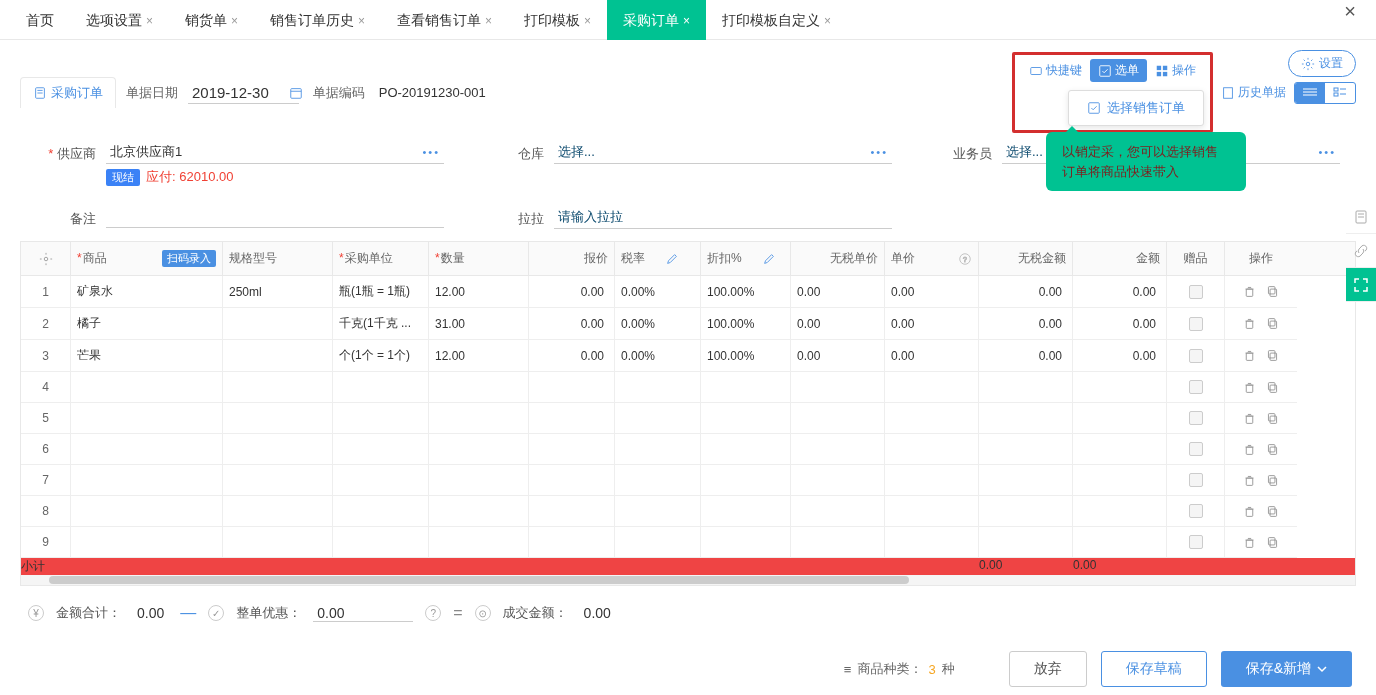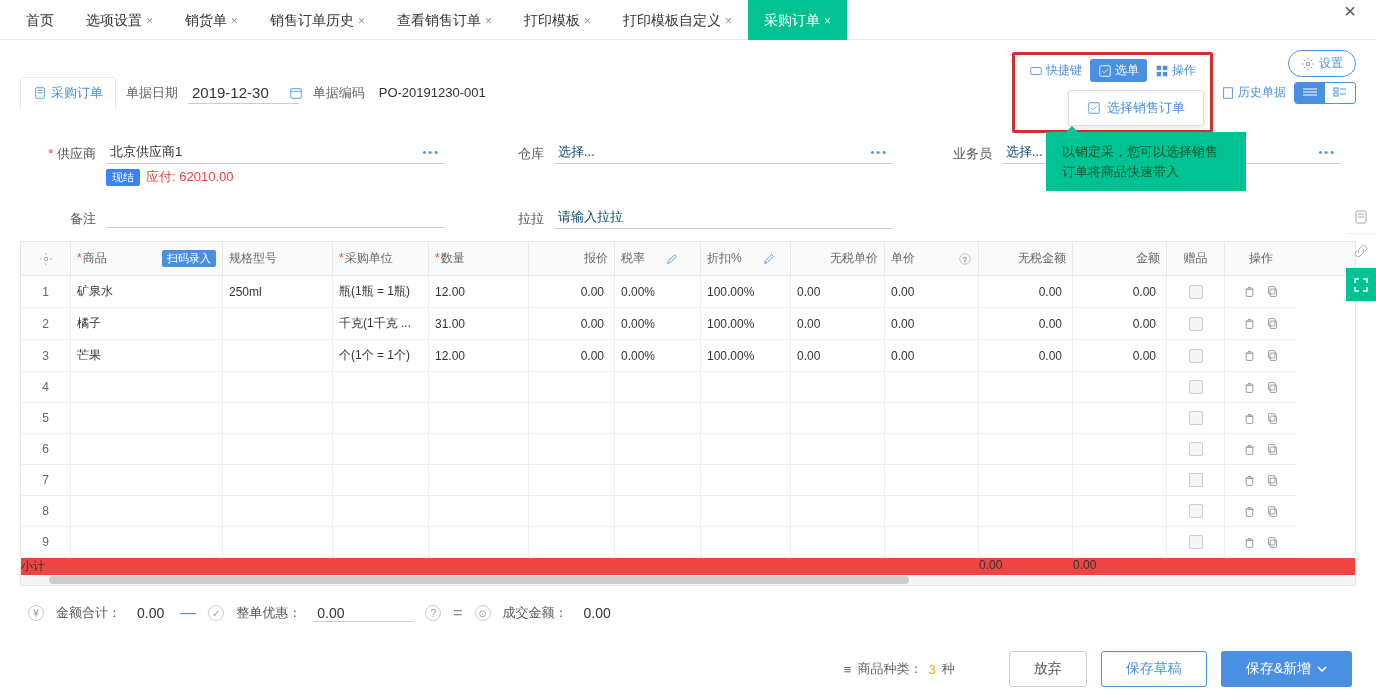--- a/index.html
+++ b/index.html
@@ -33,21 +33,21 @@
 .form-area{padding:0 36px;display:grid;grid-template-columns:1fr 1fr 1fr;gap:20px 40px;font-size:13px;margin-bottom:12px;position:relative}
 .form-field{display:flex;align-items:flex-start;gap:10px}
 .form-field .flabel{width:60px;text-align:right;color:#555;padding-top:4px}
 .form-field .req::before{content:"* ";color:#f04134}
 .form-field .fvalue{flex:1;border-bottom:1px solid #ccc;padding:2px 4px;min-height:22px;display:flex;align-items:center;justify-content:space-between}
 .form-field .fvalue .more{color:#4a90e2;letter-spacing:2px;font-size:11px}
 .placeholder{color:#0c4a6e}
 .status-line{display:flex;align-items:center;gap:6px;margin-top:4px}
 .badge-red{background:#3b82f6;color:#fff;padding:1px 6px;font-size:11px;border-radius:2px}
 .pay-text{color:#f04134;font-size:13px}
-.tip-box{position:absolute;left:1046px;top:132px;background:#00c292;color:#14532d;padding:10px 16px;font-size:13px;border-radius:0;max-width:200px;line-height:1.5}
+.tip-box{position:absolute;left:1046px;top:132px;background:#00c292;color:#7f1d1d;padding:10px 16px;font-size:13px;border-radius:6px;max-width:200px;line-height:1.5}
 .tip-box::before{content:"";position:absolute;top:-6px;left:20px;border:6px solid transparent;border-bottom-color:#00c292;border-top:none}
 .table-wrap{margin:0 20px;border:1px solid #e8e8e8;position:relative}
 .grid{display:grid;grid-template-columns:50px 152px 110px 96px 100px 86px 86px 90px 94px 94px 94px 94px 58px 72px}
 .thead{background:#fafafa;border-bottom:1px solid #e8e8e8}
 .thead .cell{padding:8px 6px;font-size:12px;color:#666;border-right:1px solid #e8e8e8;display:flex;align-items:center;gap:20px}
 .thead .cell .req::before{content:"*";color:#f04134;margin-right:1px}
 .scan-badge{background:#4a90e2;color:#fff;padding:1px 5px;font-size:11px;border-radius:2px;margin-left:auto}
 .tbody .cell{padding:7px 6px;border-bottom:1px solid #eee;border-right:1px solid #eee;font-size:12px;color:#333;text-align:left;min-height:31px;display:flex;align-items:center}
 .tbody .cell.num{color:#666;justify-content:center}
 .tbody .cell.right{justify-content:flex-end;padding-right:10px}
@@ -82,22 +82,22 @@
 </head>
 <body>
 
 <div class="tabs">
   <div class="tab"><span>首页</span></div>
   <div class="tab"><span>选项设置</span><span class="close">×</span></div>
   <div class="tab"><span>销货单</span><span class="close">×</span></div>
   <div class="tab"><span>销售订单历史</span><span class="close">×</span></div>
   <div class="tab"><span>查看销售订单</span><span class="close">×</span></div>
   <div class="tab"><span>打印模板</span><span class="close">×</span></div>
+  <div class="tab active"><span>采购订单</span><span class="close">×</span></div>
   <div class="tab"><span>打印模板自定义</span><span class="close">×</span></div>
-  <div class="tab active"><span>采购订单</span><span class="close">×</span></div>
   <div class="close-all">×</div>
 </div>
 
 <div class="header-row">
   <span class="doc-tab">
     <svg class="icon-sm" viewBox="0 0 16 16" fill="currentColor">
         <rect x="3" y="2" width="10" height="12" rx="1" fill="none" stroke="currentColor"></rect>
         <line x1="5" y1="5" x2="11" y2="5" stroke="currentColor"></line>
         <line x1="5" y1="8" x2="11" y2="8" stroke="currentColor"></line>
       </svg>

